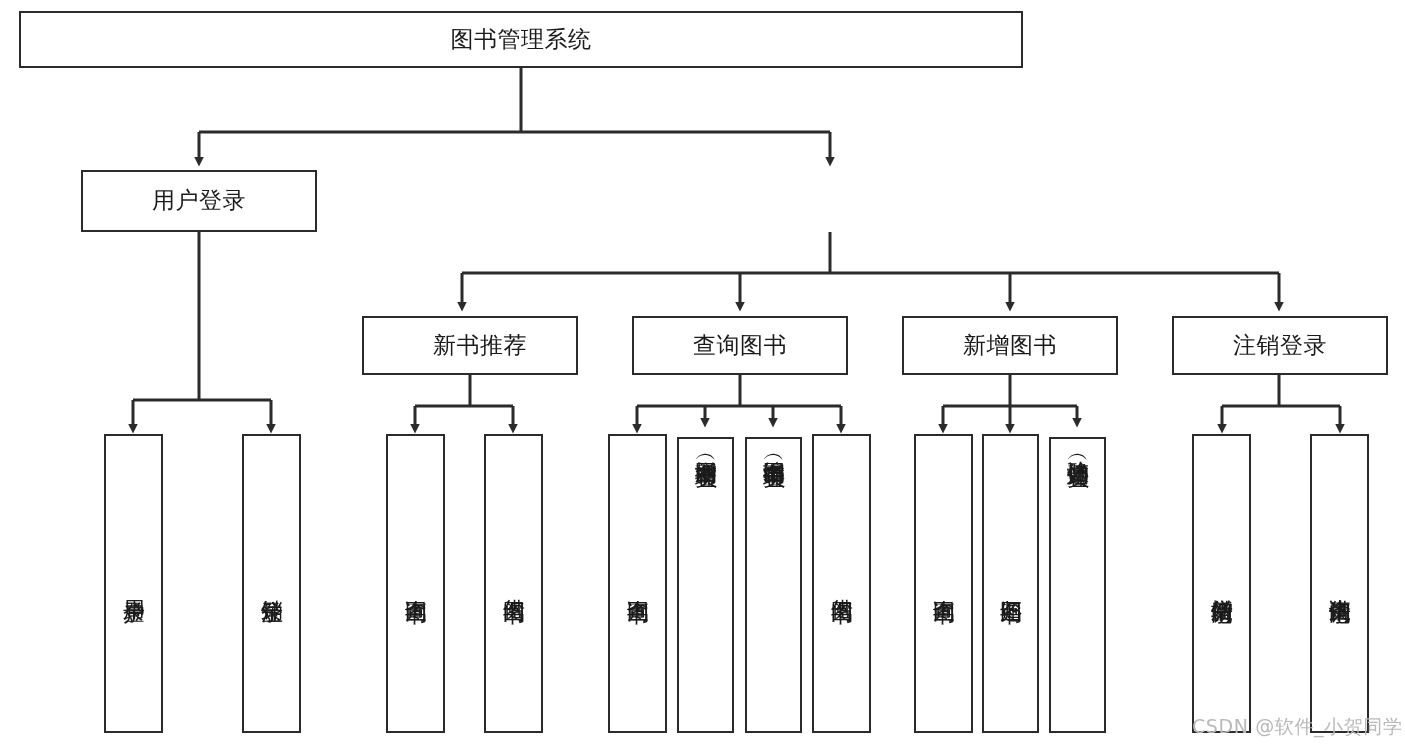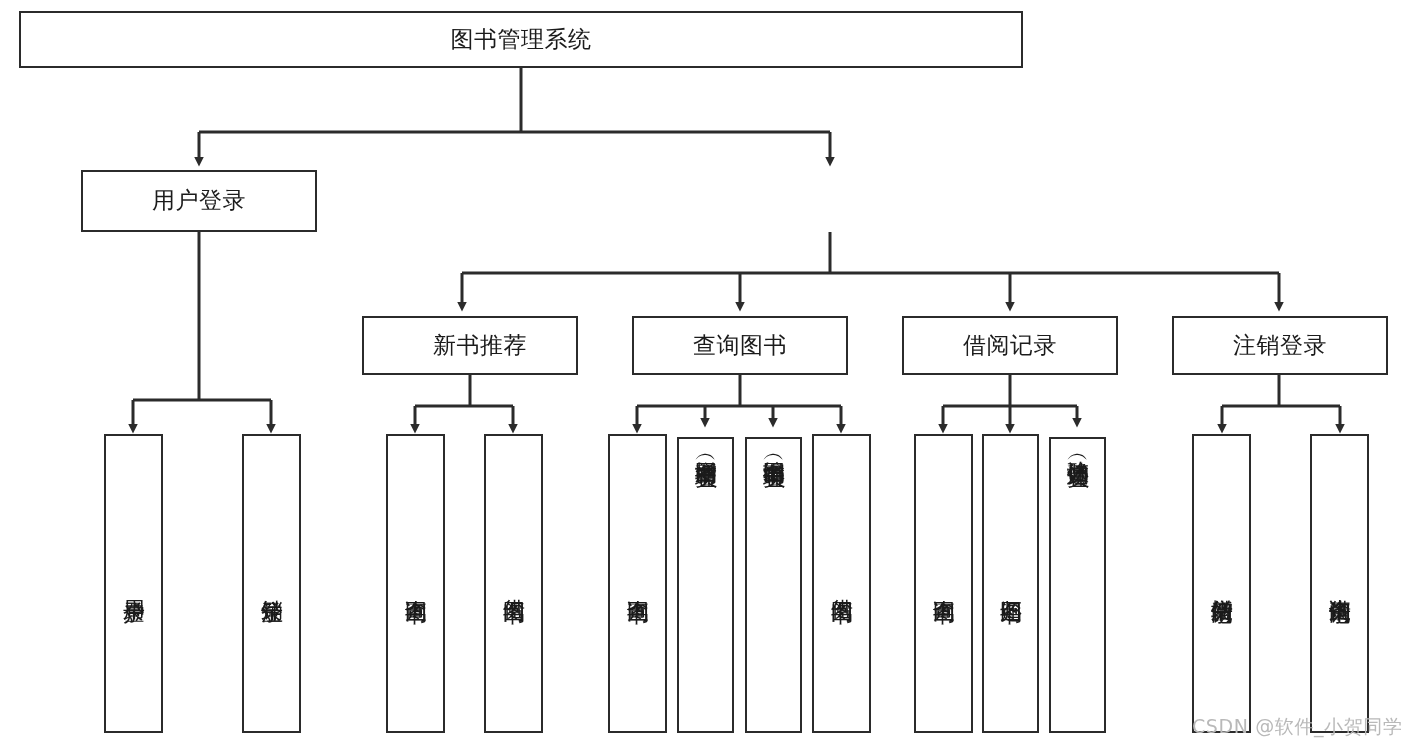--- a/index.html
+++ b/index.html
@@ -139,21 +139,21 @@
 
   <div class="node" style="left:362px; top:316px; width:216px; height:59px;padding-left:20px;">
     <span class="label">新书推荐</span>
   </div>
 
   <div class="node" style="left:632px; top:316px; width:216px; height:59px;">
     <span class="label">查询图书</span>
   </div>
 
   <div class="node" style="left:902px; top:316px; width:216px; height:59px;">
-    <span class="label">借阅记录</span>
+    <span class="label">新增图书</span>
   </div>
 
   <div class="node" style="left:1172px; top:316px; width:216px; height:59px;">
     <span class="label">注销登录</span>
   </div>
 
   <div class="node vert" style="left:104px; top:434px; width:59px; height:299px;">
     <span class="label">用户登录</span>
   </div>
 

